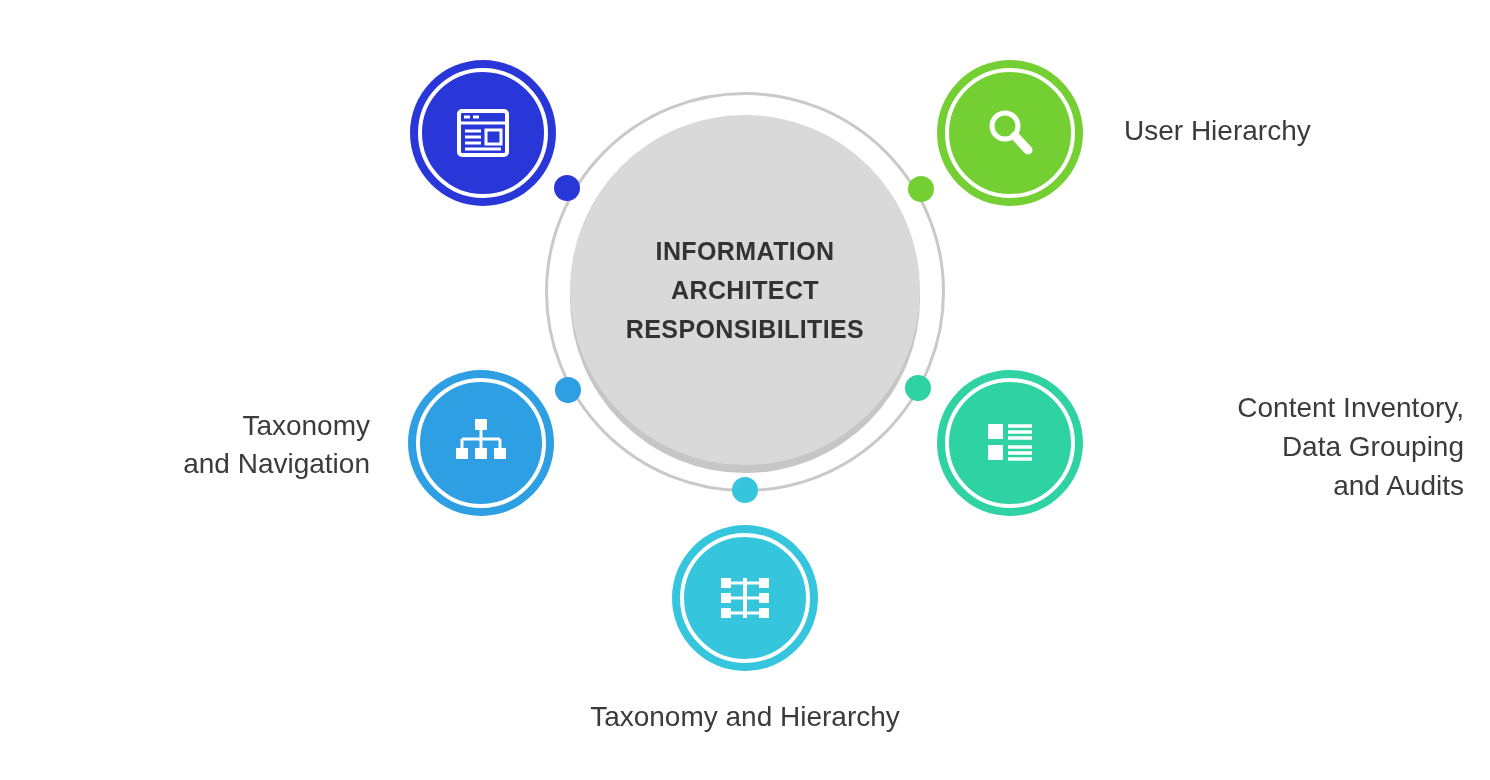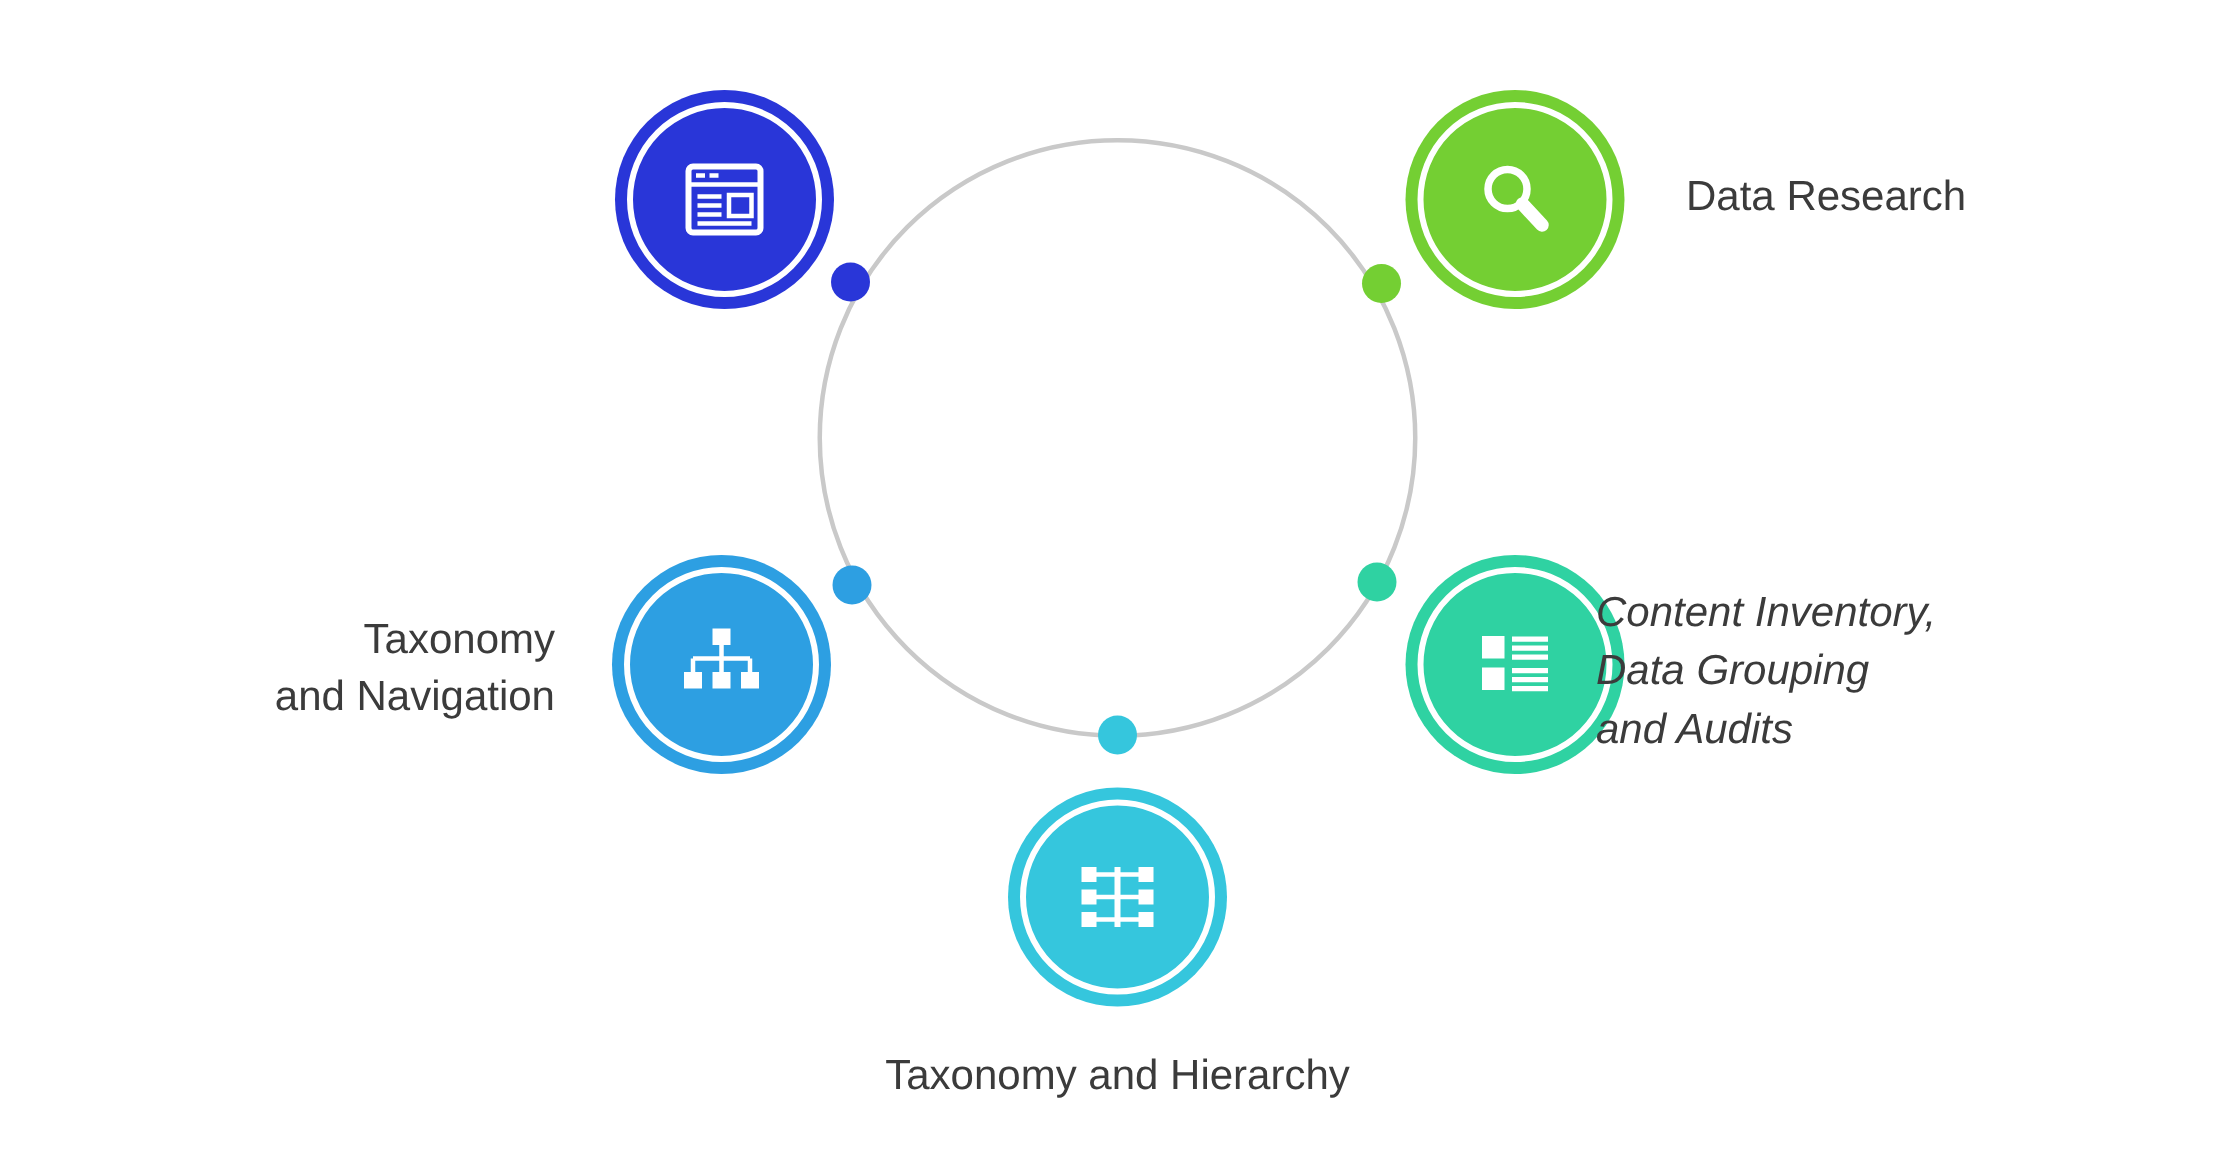--- a/index.html
+++ b/index.html
@@ -90,30 +90,35 @@
     position: absolute;
     z-index: 5;
     font-size: 28px;
     line-height: 38px;
     color: #3b3b3b;
     white-space: pre-line;
   }
   .label-wireframing { left: 120px;  top: 93px;  width: 250px; text-align: right; }
   .label-research    { left: 1124px; top: 112px; width: 330px; text-align: left; }
   .label-hierarchy   { left: 120px;  top: 407px; width: 250px; text-align: right; }
-  .label-content     { left: 1064px; top: 388px; width: 340px; text-align: left; line-height: 39px; font-style: italic; }
+  .label-content     { left: 1124px; top: 388px; width: 340px; text-align: right; line-height: 39px; }
   .label-taxonomy    { left: 520px;  top: 698px; width: 450px; text-align: center; }
 </style>
 </head>
 <body>
 
 <div class="canvas">
 
   <div class="orbit-ring"></div>
 
+  <div class="center-circle">
+    <div class="center-title">INFORMATION
+ARCHITECT
+RESPONSIBILITIES</div>
+  </div>
 
   <div class="dot dot-wireframing" style="background-color: rgb(41, 54, 216);"></div>
   <div class="dot dot-research" style="background-color: rgb(116, 207, 51);"></div>
   <div class="dot dot-hierarchy" style="background-color: rgb(45, 159, 226);"></div>
   <div class="dot dot-content" style="background-color: rgb(47, 210, 162);"></div>
   <div class="dot dot-taxonomy" style="background-color: rgb(53, 198, 221);"></div>
 
   <div class="node-circle node-wireframing" style="background-color: rgb(41, 54, 216);">
     <svg class="node-icon" viewBox="0 0 64 64">
       <rect x="8" y="10" width="48" height="44" rx="3" fill="none" stroke="#fff" stroke-width="4"></rect>
@@ -127,21 +132,21 @@
       <line x1="14" y1="48" x2="50" y2="48" stroke="#fff" stroke-width="3"></line>
     </svg>
   </div>
 
   <div class="node-circle node-research" style="background-color: rgb(116, 207, 51);">
     <svg class="node-icon" viewBox="0 0 64 64">
       <circle cx="27" cy="25" r="13" fill="none" stroke="#fff" stroke-width="5"></circle>
       <line x1="37" y1="35" x2="50" y2="49" stroke="#fff" stroke-width="9" stroke-linecap="round"></line>
     </svg>
   </div>
-  <div class="node-label label-research">Data Research</div>
+  <div class="node-label label-research">User Hierarchy</div>
 
   <div class="node-circle node-hierarchy" style="background-color: rgb(45, 159, 226);">
     <svg class="node-icon" viewBox="0 0 64 64">
       <rect x="26" y="8" width="12" height="11" fill="#fff"></rect>
       <line x1="32" y1="19" x2="32" y2="28" stroke="#fff" stroke-width="3"></line>
       <line x1="13" y1="28" x2="51" y2="28" stroke="#fff" stroke-width="3"></line>
       <line x1="13" y1="28" x2="13" y2="37" stroke="#fff" stroke-width="3"></line>
       <line x1="32" y1="28" x2="32" y2="37" stroke="#fff" stroke-width="3"></line>
       <line x1="51" y1="28" x2="51" y2="37" stroke="#fff" stroke-width="3"></line>
       <rect x="7" y="37" width="12" height="11" fill="#fff"></rect>

